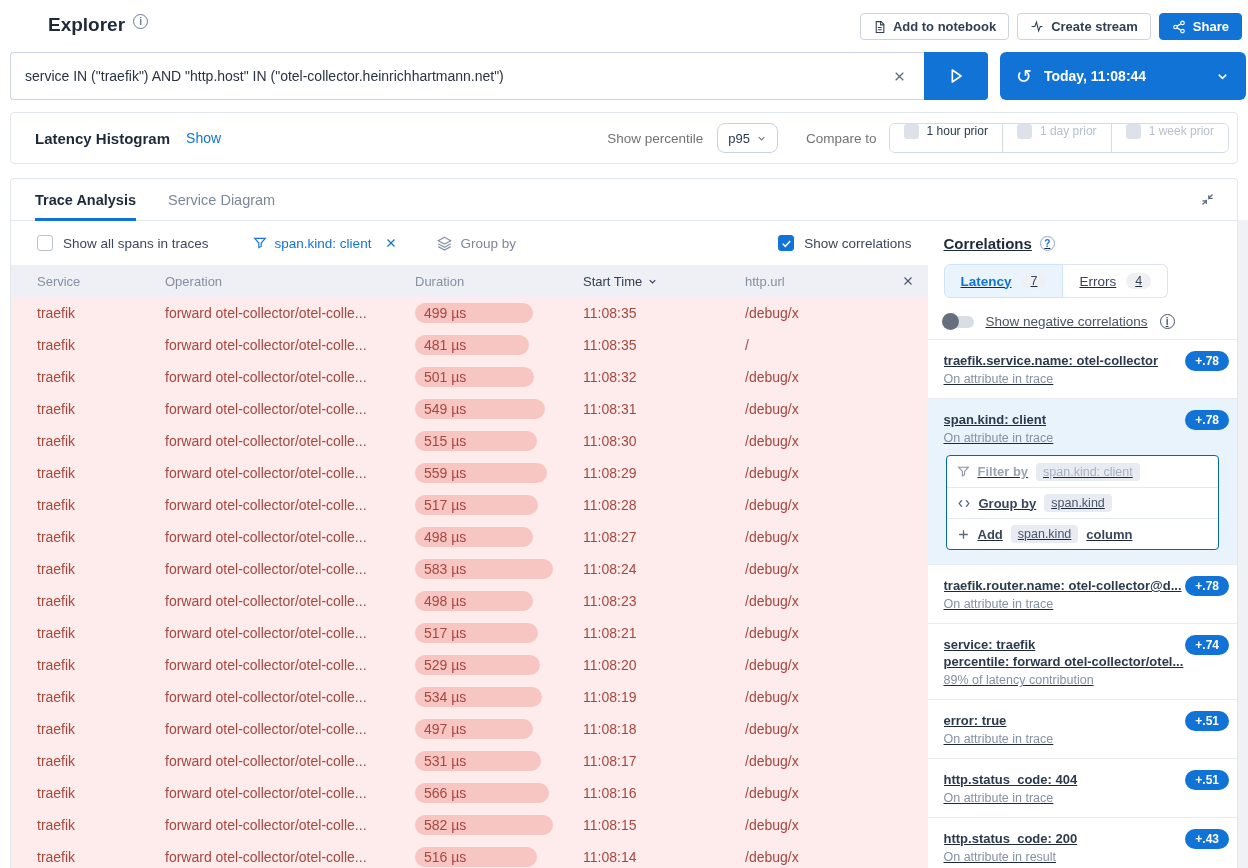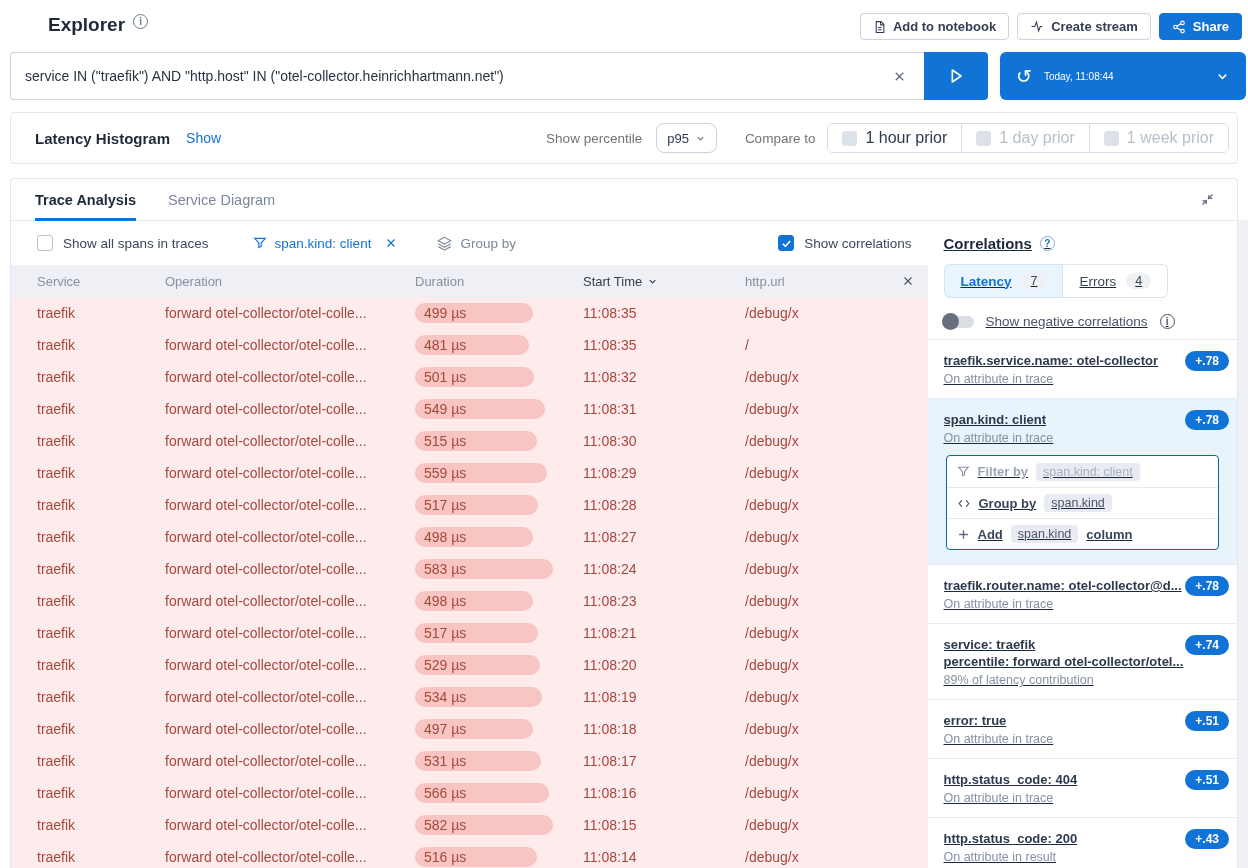--- a/index.html
+++ b/index.html
@@ -26,34 +26,34 @@
   .query-row { position:absolute; top:52px; left:10px; right:2px; height:48px; display:flex; }
   .query-input { flex:0 0 914px; height:48px; border:1px solid #ccd4e0; border-right:none;
     border-radius:4px 0 0 4px; background:#fff; display:flex; align-items:center; padding:0 14px; font-size:14px; color:#2a3342; }
   .query-text { flex:1; white-space:nowrap; overflow:hidden; }
   .query-clear { color:#5b6575; padding:4px; cursor:pointer; }
   .run-btn { width:64px; height:48px; background:#1273d6; border-radius:0 4px 4px 0;
     display:flex; align-items:center; justify-content:center; cursor:pointer; }
   .time-btn { margin-left:12px; width:246px; height:48px; background:#1273d6; border-radius:6px;
     display:flex; align-items:center; padding:0 16px; gap:12px; color:#fff; cursor:pointer; }
   .time-history { font-size:19px; line-height:1; color:#fff; }
-  .time-label { font-size:10px; font-weight:400; flex:1; }
+  .time-label { font-size:14px; font-weight:700; flex:1; }
 
   
   .hist-panel { position:absolute; top:112px; left:10px; width:1228px; height:52px;
     border:1px solid #e2e6ee; border-radius:4px; display:flex; align-items:center; background:#fff; }
   .hist-title { margin-left:24px; font-size:15px; font-weight:700; color:#1e2a3a; }
   .hist-show { margin-left:16px; font-size:14px; color:#1273d6; cursor:pointer; }
   .hist-right { margin-left:auto; display:flex; align-items:center; margin-right:8px; }
   .ctl-label { font-size:13.5px; color:#737373; }
   .pct-select { margin-left:14px; display:flex; align-items:center; gap:6px; border:1px solid #c9d1df;
     border-radius:8px; height:30px; padding:0 10px; font-size:13px; color:#2c3a4e; cursor:pointer; }
   .compare-label { margin-left:28px; }
   .seg-group { margin-left:12px; display:flex; border:1px solid #d4dae6; border-radius:6px; overflow:hidden; height:30px; }
-  .seg { display:flex; align-items:center; gap:8px; padding:0 14px; font-size:16px; color:#2c3a4e;
+  .seg { display:flex; align-items:flex-start; gap:8px; padding:0 14px; font-size:12px; color:#2c3a4e;
     border-left:1px solid #d4dae6; cursor:pointer; background:#fff; white-space:nowrap; }
   .seg:first-child { border-left:none; }
   .seg.disabled { color:#b6bfcc; }
   .seg-box { width:15px; height:15px; border-radius:3px; background:#dde2ea; }
 
   
   .main-panel { position:absolute; top:178px; left:10px; width:1228px; height:690px;
     border:1px solid #e2e6ee; border-radius:4px 4px 0 0; border-bottom:none; background:#fff; overflow:hidden; }
   .tabbar { position:relative; height:42px; border-bottom:1px solid #e2e6ee; display:flex; align-items:center; }
   .tab { position:relative; height:42px; display:flex; align-items:center; font-size:14.5px; cursor:pointer; }

